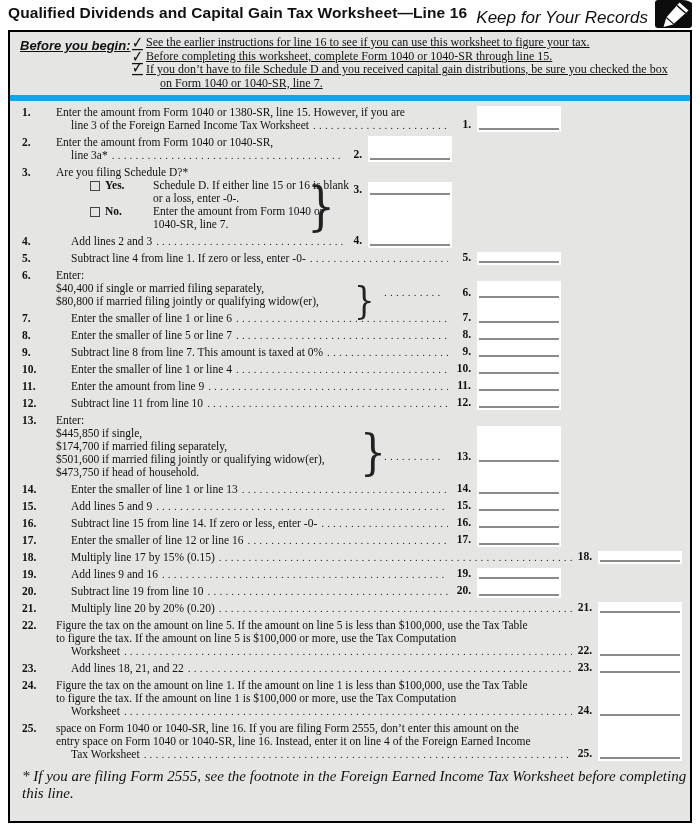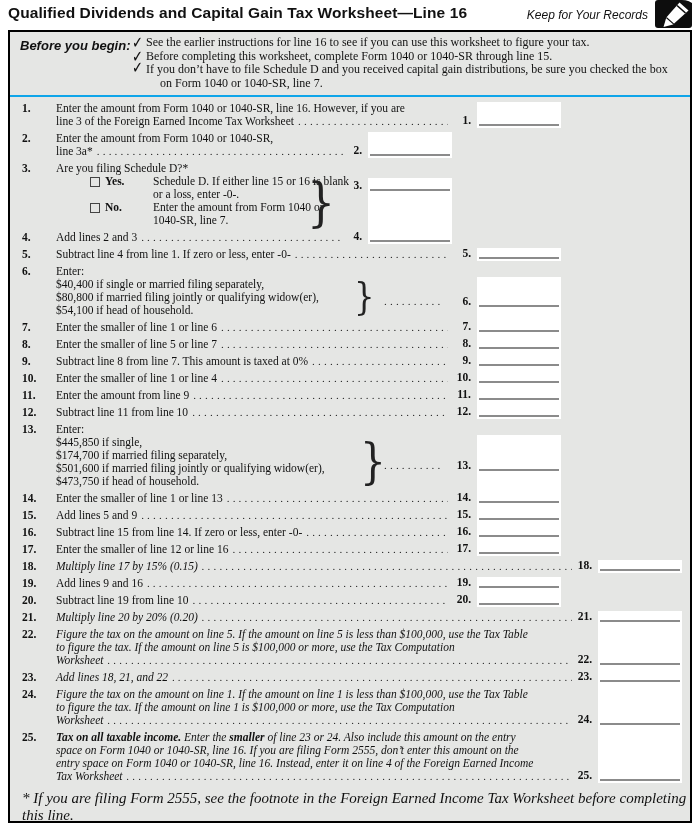--- a/index.html
+++ b/index.html
@@ -3,44 +3,44 @@
 <meta charset="utf-8">
 <style>
   html,body{margin:0;padding:0;background:#fff;}
   .page{position:relative;width:700px;height:831px;background:#fff;overflow:hidden;
         font-family:"Liberation Serif",serif;color:#111;border-radius:18px;}
   
   .titlebar{position:absolute;top:0;left:8px;right:8px;height:30px;}
   .title{position:absolute;left:0;top:4px;font-family:"Liberation Sans",sans-serif;
          font-weight:700;font-size:15.5px;letter-spacing:.1px;}
   .keep{position:absolute;right:44px;top:8px;font-family:"Liberation Sans",sans-serif;
-        font-style:italic;font-size:12px;}
+        font-style:italic;font-size:17px;}
   .pencil{position:absolute;right:0;top:0;width:37px;height:28px;}
   
   .box{position:absolute;top:30px;left:8px;right:8px;bottom:8px;background:#e5e6e4;
        border:2px solid #000;}
   
-  .before{display:flex;padding:4px 8px 5px 10px;border-bottom:2px solid #0ea5e9;}
+  .before{display:flex;padding:4px 8px 5px 10px;border-bottom:6px solid #0ea5e9;text-decoration:underline;}
   .blabel{width:112px;flex:none;font-family:"Liberation Sans",sans-serif;
           font-weight:700;font-style:italic;font-size:13px;padding-top:2px;}
   .bitems{font-size:12px;line-height:13.5px;}
   .bitem{display:flex;}
   .check{flex:none;width:14px;font-size:13px;transform:scaleY(1.25);transform-origin:center 60%;}
   .bcont{padding-left:14px;}
   
   .rows{position:relative;padding-top:5px;}
   .row{position:relative;margin-bottom:4px;font-size:11.5px;line-height:13px;
        padding-left:46px;min-height:13px;}
   .num{position:absolute;left:12px;top:0;width:26px;font-weight:700;}
   .body{position:relative;z-index:1;}
   .w-inner{width:288px;}
   .w-mid{width:392px;}
-  .w-right{width:516px;font-style:italic;}
+  .w-right{width:516px;}
   .tline{white-space:nowrap;}
-  .lline{display:flex;}
+  .lline{display:flex;margin-left:15px;}
   .lline .t{flex:none;white-space:nowrap;}
   .dots,.edots{flex:1;overflow:hidden;white-space:nowrap;letter-spacing:3.2px;
                font-size:11px;padding-left:4px;color:#222;}
   
   .entry{position:absolute;top:0;bottom:0;width:118px;z-index:2;}
   .e-inner{left:324px;}
   .e-mid{left:433px;}
   .e-right{left:554px;}
   .ebox{position:absolute;right:0;top:0;bottom:0;width:84px;background:#fff;}
   .eline{position:absolute;right:2px;bottom:2px;width:80px;border-bottom:2px solid #8b8b8b;}
@@ -116,21 +116,21 @@
           </div>
         </div>
       </div>
     </div>
 
     <div class="rows">
 
       <div class="row">
         <span class="num">1.</span>
         <div class="body w-mid">
-          <div class="tline">Enter the amount from Form 1040 or 1040-SR, line 16. However, if you are</div>
+          <div class="tline">Enter the amount from Form 1040 or 1380-SR, line 15. However, if you are</div>
           <div class="lline">
               <span class="t">line 3 of the Foreign Earned Income Tax Worksheet</span>
               <span class="dots">........................................................................................................................................................................................................</span>
             </div>
         </div>
         <div class="entry e-mid">
             <span class="ebox"></span>
             <span class="eline"></span>
             <span class="enum">1.</span>
           </div>
@@ -210,21 +210,20 @@
             <span class="enum">5.</span>
           </div>
       </div>
 
       <div class="row r6">
         <span class="num">6.</span>
         <div class="body w-mid">
           <div class="tline">Enter:</div>
           <div class="tline">$40,400 if single or married filing separately,</div>
           <div class="tline">$80,800 if married filing jointly or qualifying widow(er),</div>
-          <div class="tline">$54,100 if head of household.</div>
         </div>
         <span class="brace">}</span>
         <span class="edots">........................................................................................................................................................................................................</span>
         <div class="entry e-mid">
             <span class="ebox"></span>
             <span class="eline"></span>
             <span class="enum">6.</span>
           </div>
       </div>
 
@@ -492,21 +491,20 @@
         <div class="entry e-right">
             <span class="ebox"></span>
             <span class="eline"></span>
             <span class="enum">24.</span>
           </div>
       </div>
 
       <div class="row m-up">
         <span class="num">25.</span>
         <div class="body w-right">
-          <div class="tline"><b>Tax on all taxable income.</b><span> Enter the </span><b>smaller</b><span> of line 23 or 24. Also include this amount on the entry</span></div>
           <div class="tline">space on Form 1040 or 1040-SR, line 16. If you are filing Form 2555, don’t enter this amount on the</div>
           <div class="tline">entry space on Form 1040 or 1040-SR, line 16. Instead, enter it on line 4 of the Foreign Earned Income</div>
           <div class="lline">
               <span class="t">Tax Worksheet</span>
               <span class="dots">........................................................................................................................................................................................................</span>
             </div>
         </div>
         <div class="entry e-right">
             <span class="ebox"></span>
             <span class="eline"></span>

